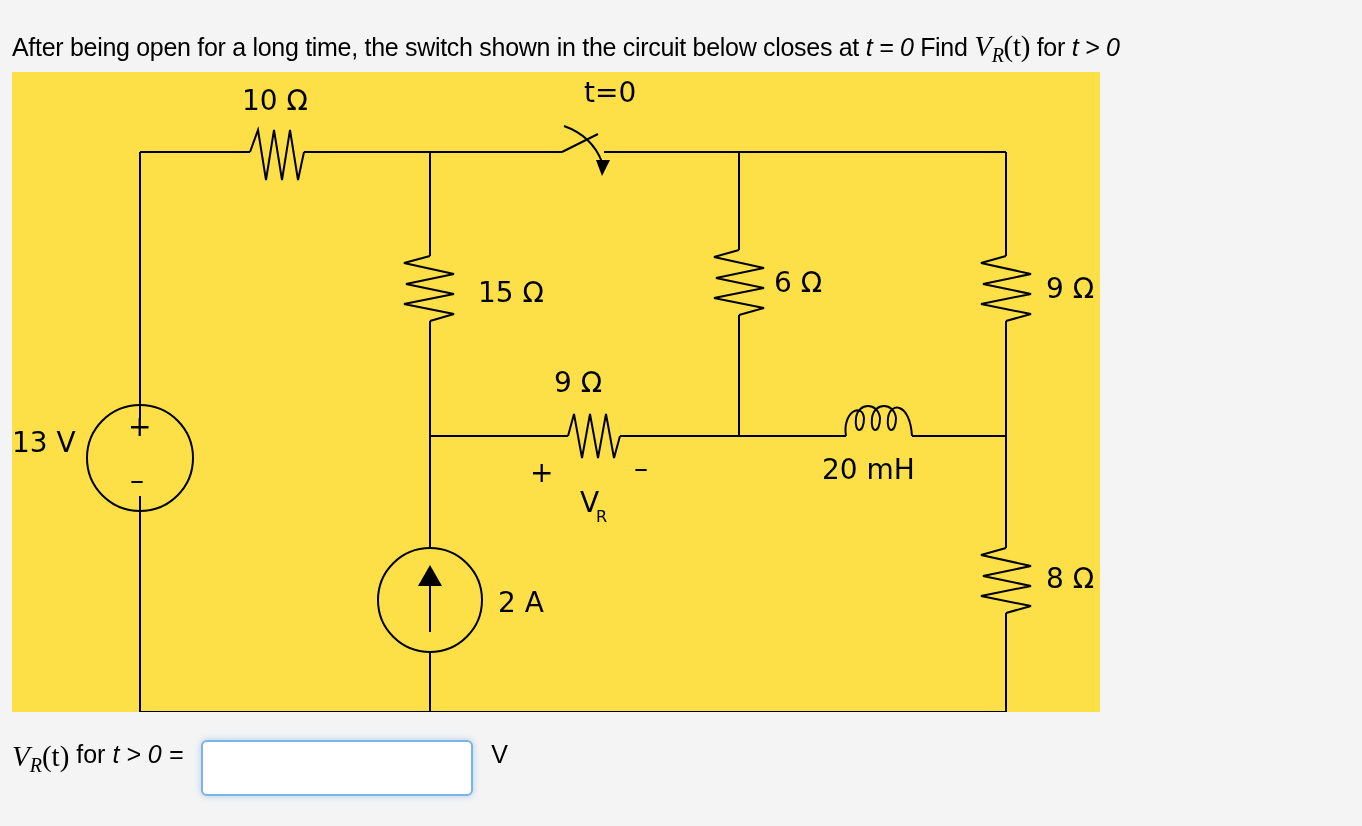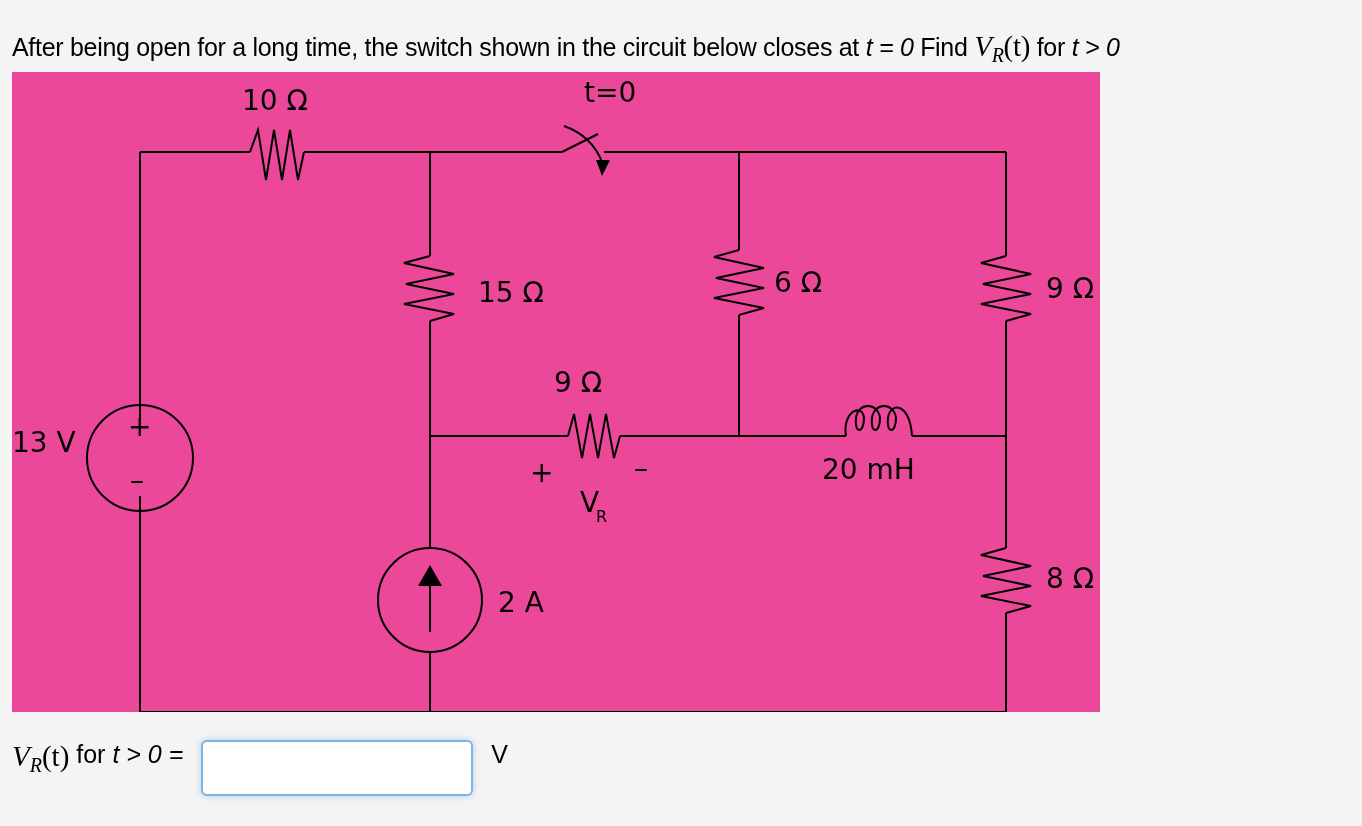--- a/index.html
+++ b/index.html
@@ -20,21 +20,21 @@
   .question i { font-style: italic; }
   .math {
     font-family: "Liberation Serif", "DejaVu Serif", serif;
     font-style: italic; font-size: 29px;
   }
   .math sub { font-size: 20px; vertical-align: -6px; }
   .math .paren { font-style: normal; }
   .figure {
     position: absolute; left: 12px; top: 72px;
     width: 1088px; height: 640px;
-    background: #ec4899;
+    background: #fde047;
   }
   .figure svg { position: absolute; left: 0; top: 0; }
   .lbl {
     font-family: "DejaVu Sans", sans-serif;
     font-size: 28px; fill: #000;
   }
   .lbl-small { font-family: "DejaVu Sans", sans-serif; font-size: 16px; fill: #000; }
   .answer-row {
     position: absolute; left: 12px; top: 740px;
     height: 60px; display: flex; align-items: flex-start;

